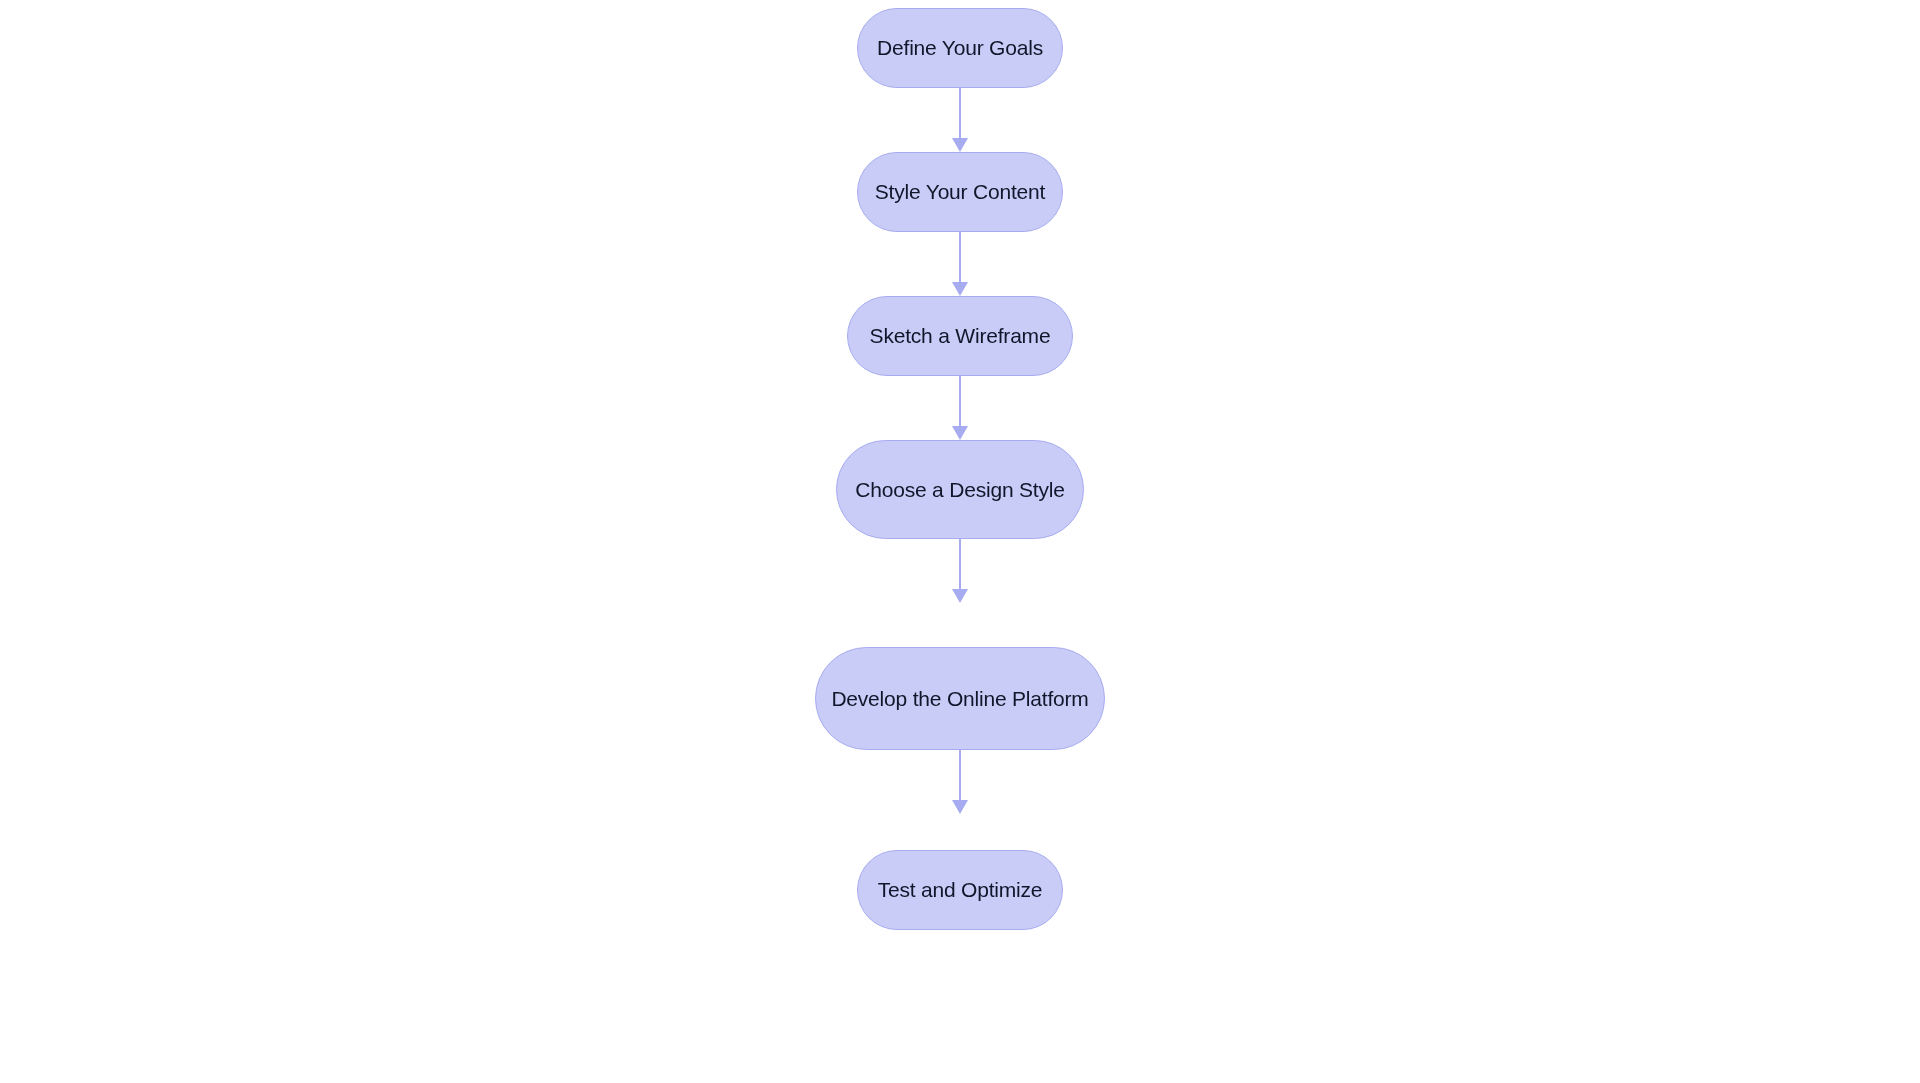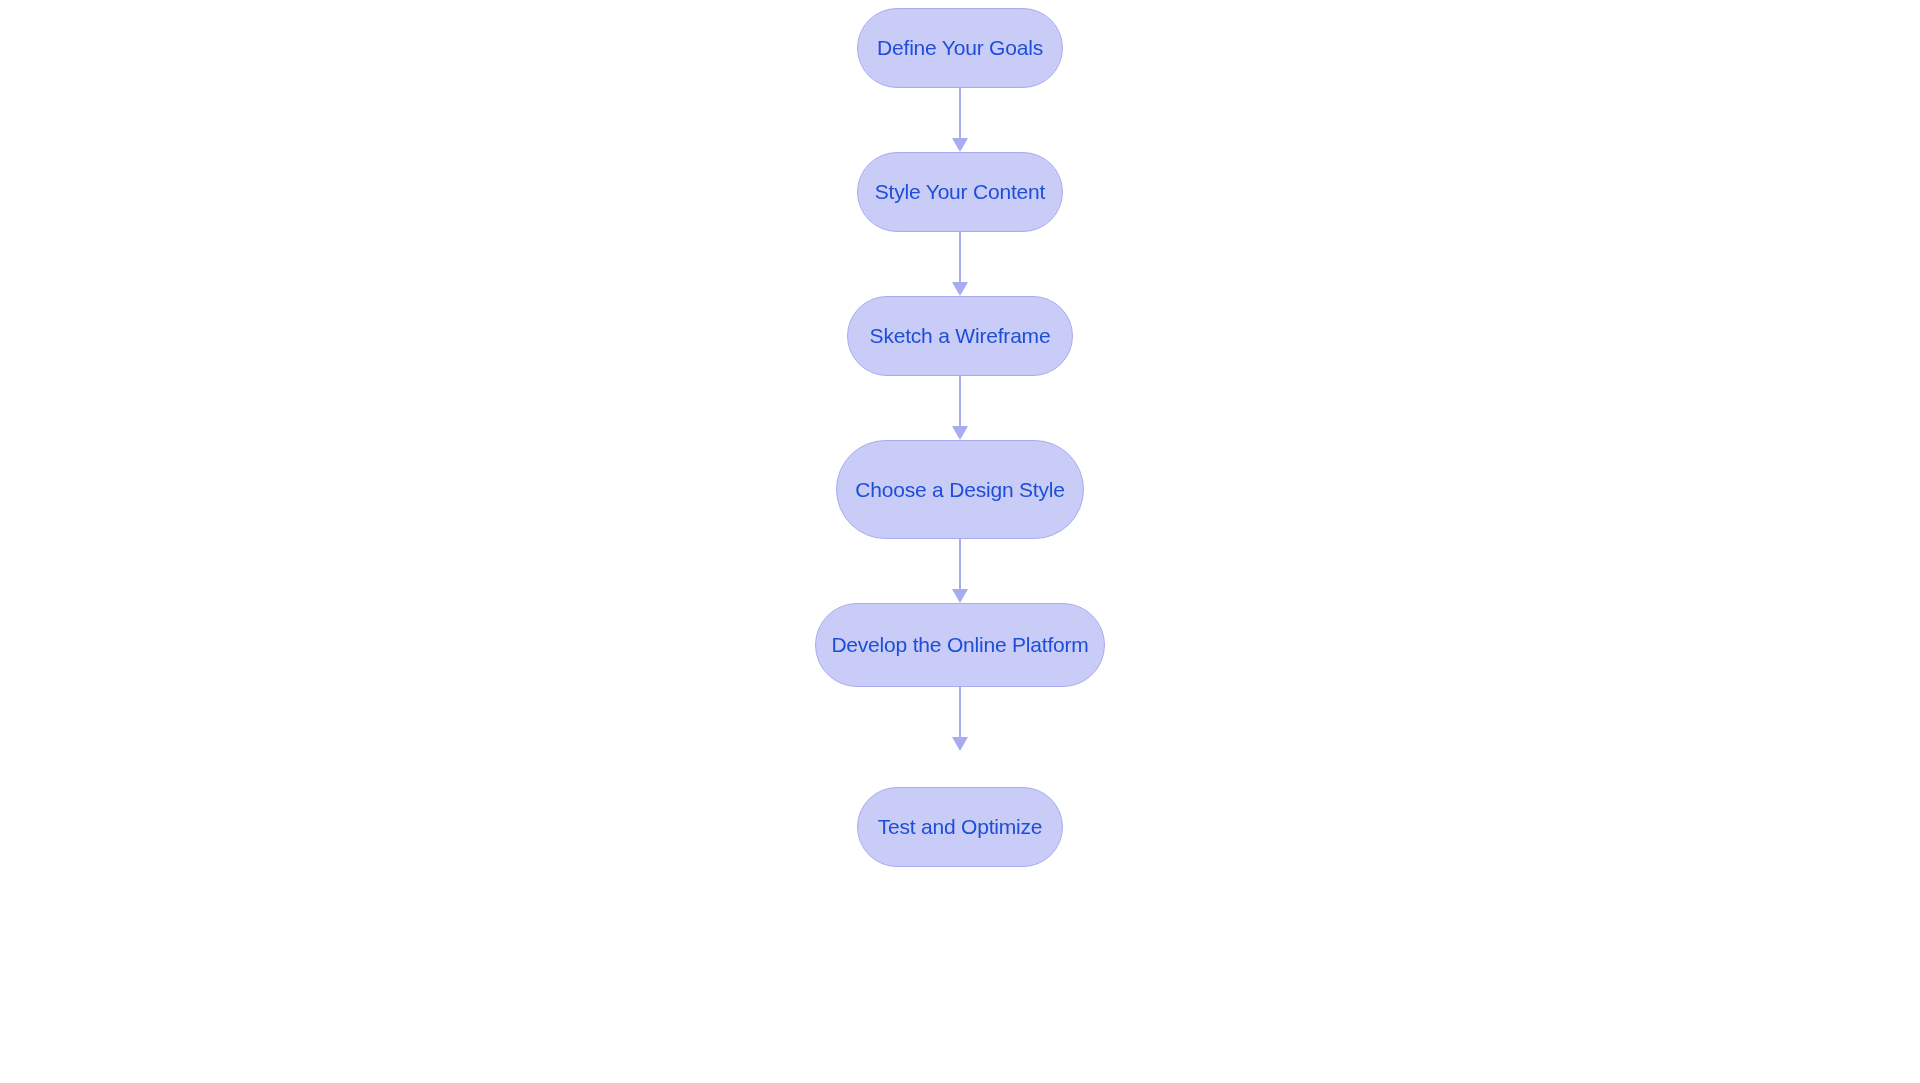--- a/index.html
+++ b/index.html
@@ -16,34 +16,34 @@
     top: 8px;
     transform: translateX(-50%);
     display: flex;
     flex-direction: column;
     align-items: center;
   }
   .node {
     background: #c9ccf7;
     border: 1.5px solid #a7acf0;
     border-radius: 999px;
-    color: #1d4ed8;
+    color: #0f172a;
     font-size: 21px;
     font-weight: 400;
     letter-spacing: -0.2px;
     display: flex;
     align-items: center;
     justify-content: center;
     white-space: nowrap;
   }
   .n0 { width: 206px; height: 80px; }
   .n1 { width: 206px; height: 80px; }
   .n2 { width: 226px; height: 80px; align-items: center; }
   .n3 { width: 248px; height: 99px; }
-  .n4 { width: 290px; height: 84px; }
+  .n4 { width: 290px; height: 103px; margin-top: 44px; }
   .n5 { width: 206px; height: 80px; margin-top: 36px; }
   .arrow {
     height: 64px;
     display: flex;
     flex-direction: column;
     align-items: center;
     justify-content: flex-start;
   }
   .arrow .line {
     width: 2px;

